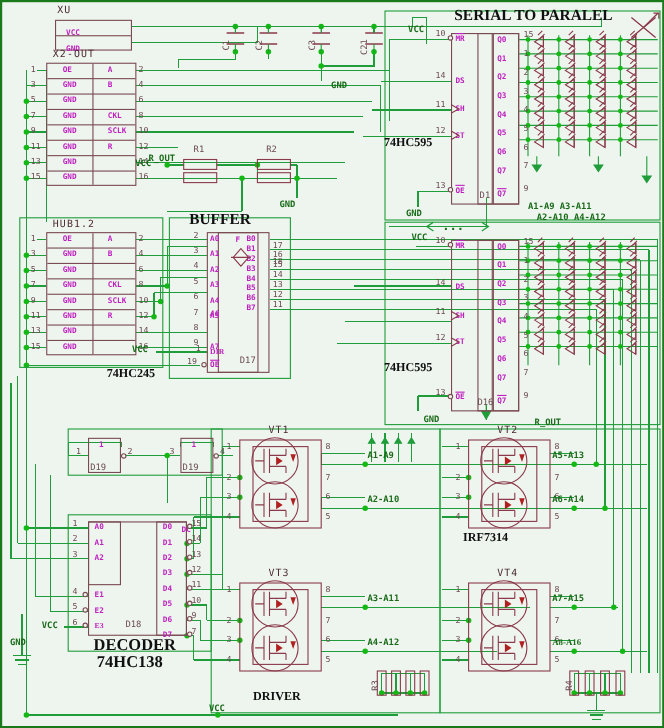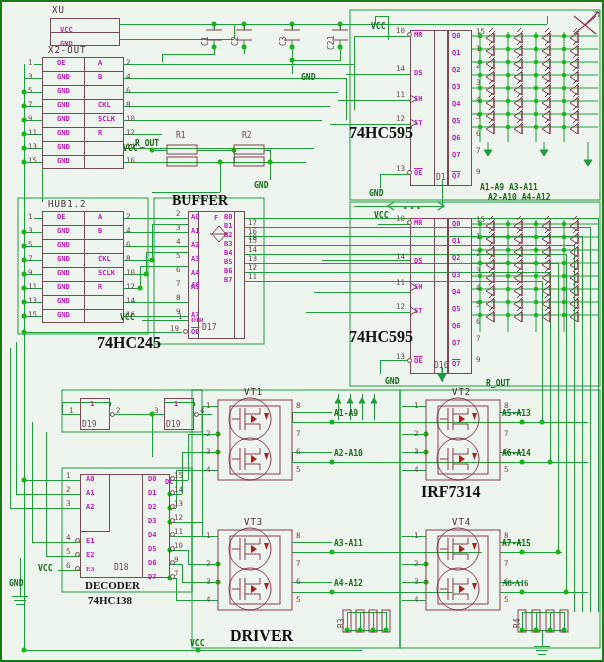--- a/index.html
+++ b/index.html
@@ -17,22 +17,22 @@
   .cell{position:absolute;box-sizing:border-box;border-bottom:1px solid #7a4a52;}
   
   .t{position:absolute;white-space:nowrap;line-height:1;}
   .pinlbl{font-size:7px;color:#c020c0;font-family:"DejaVu Sans Mono",monospace;font-weight:bold;}
   .pinnum{font-size:7.5px;color:#6b4a52;font-family:"DejaVu Sans Mono",monospace;}
   .netlbl{font-size:8px;color:#1a6b1a;font-family:"DejaVu Sans Mono",monospace;font-weight:bold;}
   .conlbl{font-size:9px;color:#4a2a32;font-family:"DejaVu Sans Mono",monospace;letter-spacing:1px;}
   .reflbl{font-size:8px;color:#6b4a52;font-family:"DejaVu Sans Mono",monospace;}
   .serif{font-family:"Liberation Serif",serif;font-weight:bold;color:#101010;}
   .title14{font-size:14px;}
-  .title12{font-size:16px;}
-  .title11{font-size:11px;}
+  .title12{font-size:11px;}
+  .title11{font-size:15px;}
   .rot{transform-origin:0 0;}
   
   .bub{position:absolute;width:5px;height:5px;border:1px solid #7a4a52;border-radius:50%;background:#eef5ee;box-sizing:border-box;}
   .ovl{text-decoration:overline;}
   svg{display:block;overflow:visible;}
 </style>
 </head>
 <body>
 
 <div id="sheet">
@@ -907,21 +907,21 @@
       <div class="t pinnum" style="left: 124px; top: 267px;">10</div>
       <div class="t pinnum" style="left: 124px; top: 281px;">12</div>
       <div class="t pinnum" style="left: 124px; top: 295px;">14</div>
       <div class="t pinnum" style="left: 124px; top: 309px;">16</div>
     </div>
 
   <div class="ic" style="left:186px;top:209px;width:57px;height:128px;"></div>
   <div class="ic" style="left:196px;top:209px;width:37px;height:128px;"></div>
   <div class="t title14 serif" style="left:170px;top:192px;">BUFFER</div>
   <div class="t title12 serif" style="left:95px;top:333px;">74HC245</div>
-  <div class="t reflbl" style="left:200px;top:322px;">D17</div>
+  <div class="t reflbl" style="left:216px;top:322px;">D17</div>
   <div class="t pinlbl" style="left:212px;top:213px;">F</div>
   <div id="buf-a">
       <div class="t pinlbl" style="left: 189px; top: 212px;">A0</div>
       <div class="t pinlbl" style="left: 189px; top: 226px;">A1</div>
       <div class="t pinlbl" style="left: 189px; top: 240px;">A2</div>
       <div class="t pinlbl" style="left: 189px; top: 254px;">A3</div>
       <div class="t pinlbl" style="left: 189px; top: 268px;">A4</div>
       <div class="t pinlbl" style="left: 189px; top: 282px;">A5</div>
       <div class="t pinlbl" style="left: 189px; top: 280px; font-style: italic;">A6</div>
       <div class="t pinlbl" style="left: 189px; top: 310px;">A7</div>
@@ -977,20 +977,21 @@
 
   <div class="t reflbl rot" style="left:200px;top:44px;transform:rotate(-90deg);">C1</div>
   <div class="t reflbl rot" style="left:230px;top:44px;transform:rotate(-90deg);">C2</div>
   <div class="t reflbl rot" style="left:278px;top:44px;transform:rotate(-90deg);">C3</div>
   <div class="t reflbl rot" style="left:326px;top:48px;transform:rotate(-90deg);">C21</div>
   <div class="t netlbl" style="left:299px;top:72px;">GND</div>
 
   <div class="ic" style="left:408px;top:28px;width:62px;height:156px;"></div>
   <div class="ic" style="left:432px;top:28px;width:14px;height:156px;"></div>
   <div class="ic" style="left:446px;top:28px;width:24px;height:156px;"></div>
+  <div class="t title14 serif" style="left:411px;top:6px;">SERIAL TO PARALEL</div>
   <div class="t title12 serif" style="left:347px;top:123px;">74HC595</div>
   <div class="t reflbl" style="left:434px;top:172px;">D1</div>
   <div id="h595a-left">
       <div class="t pinlbl ovl" style="left: 412px; top: 30px;">MR</div>
       <div class="t pinnum" style="left: 394px; top: 25px;">10</div>
       <div class="bub" style="left: 405px; top: 30px;"></div>
       <div class="t pinlbl" style="left: 412px; top: 68px;">DS</div>
       <div class="t pinnum" style="left: 394px; top: 63px;">14</div>
       <div class="t pinlbl" style="left: 412px; top: 94px;">SH</div>
       <div class="t pinnum" style="left: 394px; top: 89px;">11</div>

